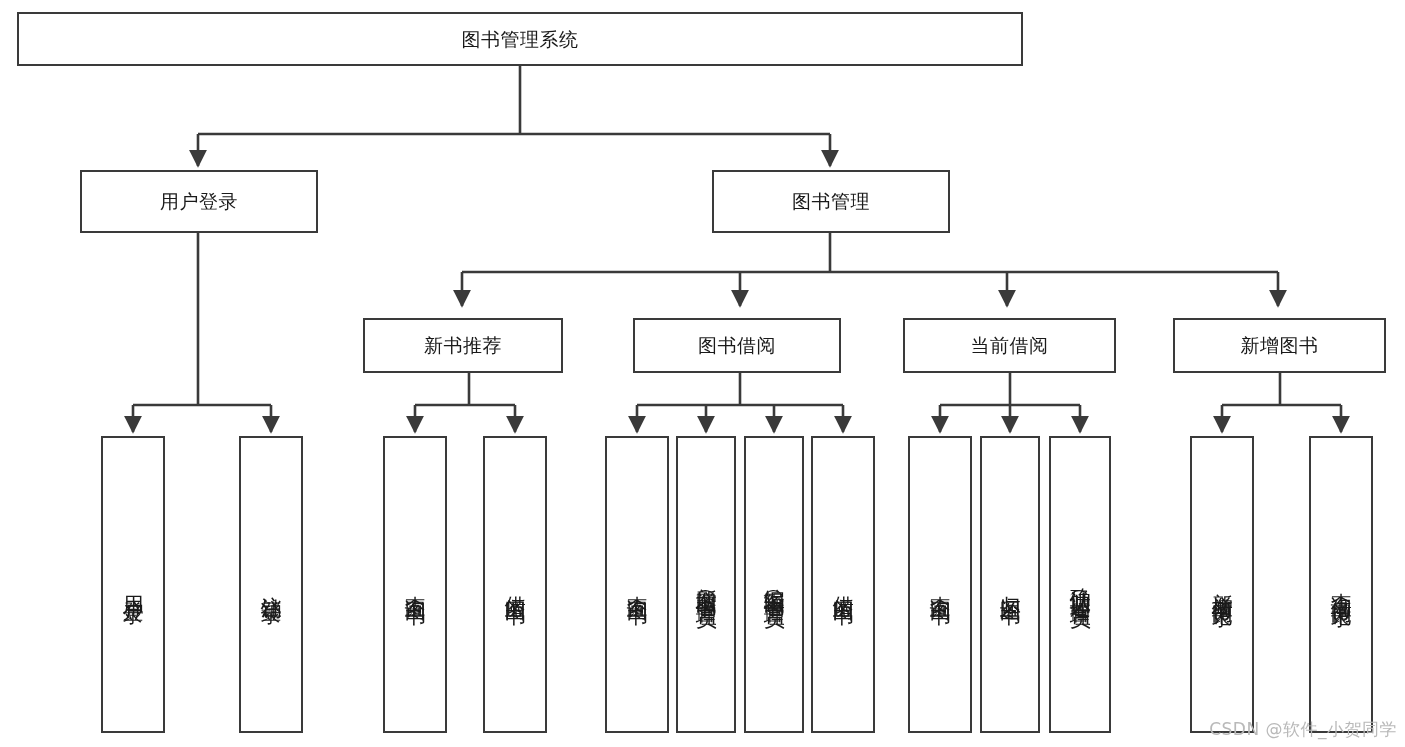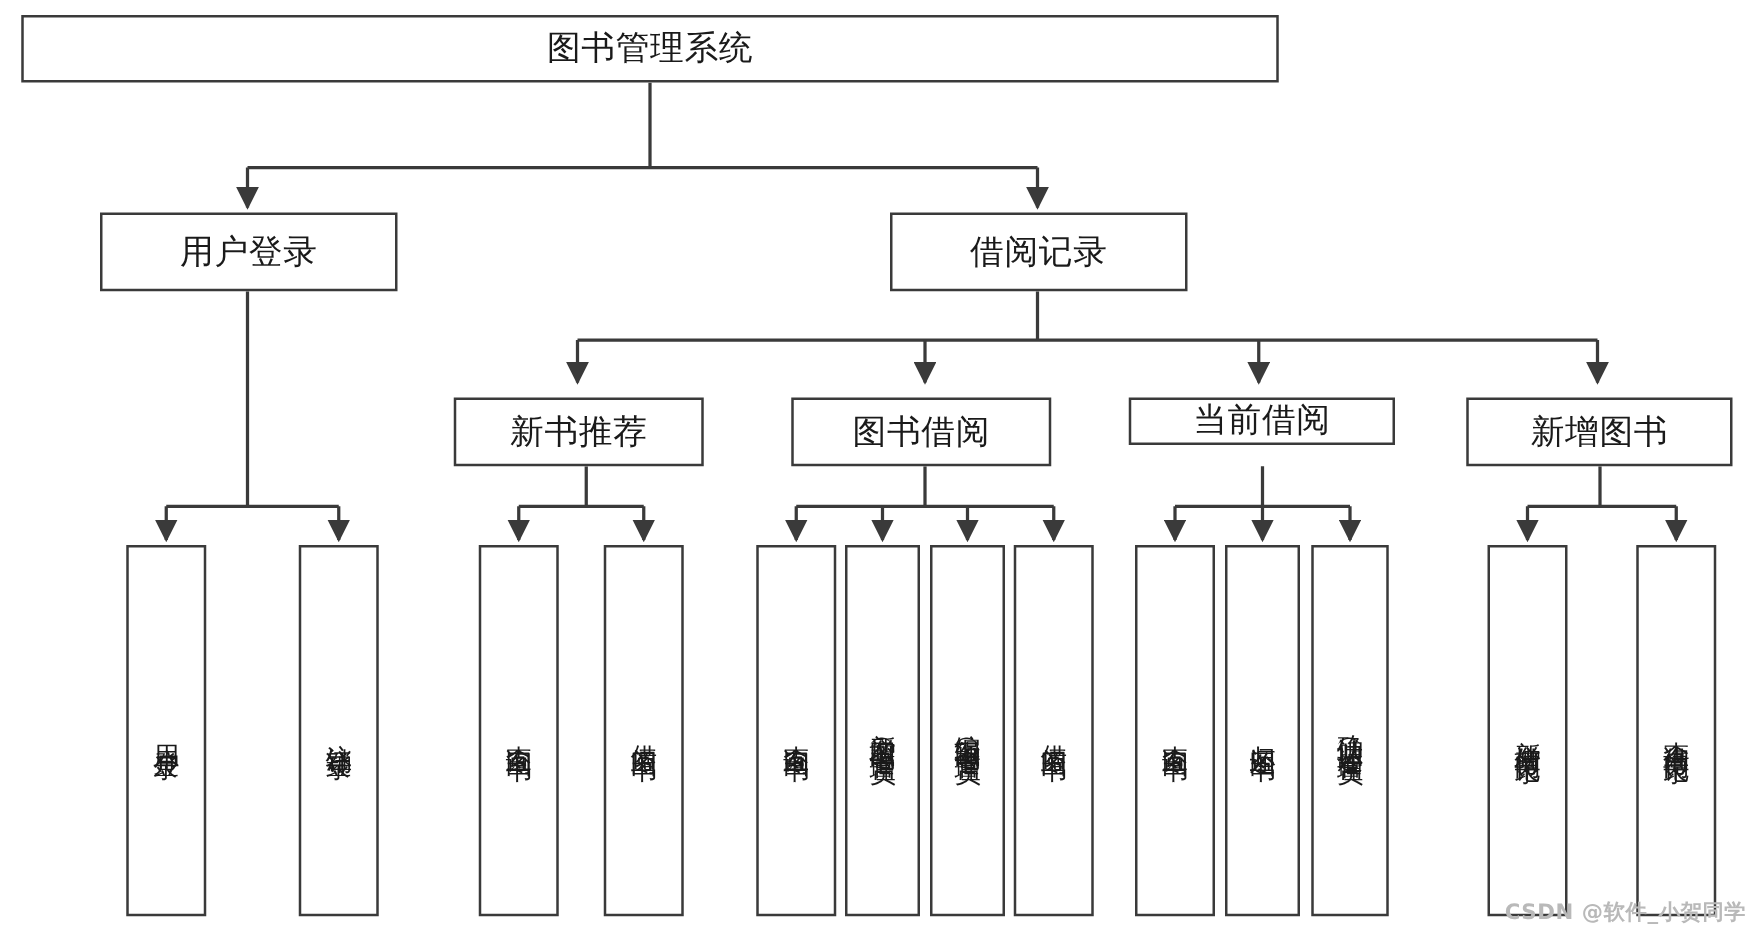--- a/index.html
+++ b/index.html
@@ -36,21 +36,21 @@
     color: #1a1a1a;
   }
   .node .label {
     display: block;
     text-align: center;
     line-height: 1.18;
     letter-spacing: 0.5px;
   }
   .node.horiz .label {
     writing-mode: horizontal-tb;
-    font-size: 27px;
+    font-size: 19px;
   }
   .node.vert {
     align-items: center;
     justify-content: center;
     padding: 6px 0;
   }
   .node.vert .label {
     writing-mode: vertical-rl;
     text-orientation: upright;
     font-size: 21px;
@@ -60,21 +60,20 @@
   }
   .watermark {
     position: absolute;
     right: 8px;
     bottom: 6px;
     font-size: 17px;
     color: #b9b9b9;
     letter-spacing: 0.5px;
     white-space: nowrap;
     z-index: 5;
-    font-weight: bold;
   }
 </style>
 </head>
 <body>
 
 <div id="canvas">
 
   <svg id="wires" viewBox="0 0 1405 747" xmlns="http://www.w3.org/2000/svg">
     <defs>
       <marker id="arrow" viewBox="0 0 10 10" refX="9" refY="5" markerWidth="7" markerHeight="7" orient="auto-start-reverse">
@@ -126,30 +125,30 @@
   </svg>
 
   <div class="node horiz" style="left:17px; top:12px; width:1006px; height:54px;">
     <span class="label">图书管理系统</span>
   </div>
 
   <div class="node horiz" style="left:80px; top:170px; width:238px; height:63px;">
     <span class="label">用户登录</span>
   </div>
   <div class="node horiz" style="left:712px; top:170px; width:238px; height:63px;">
-    <span class="label">借阅记录</span>
+    <span class="label">图书管理</span>
   </div>
 
   <div class="node horiz" style="left:363px; top:318px; width:200px; height:55px;">
     <span class="label">新书推荐</span>
   </div>
   <div class="node horiz" style="left:633px; top:318px; width:208px; height:55px;">
     <span class="label">图书借阅</span>
   </div>
-  <div class="node horiz" style="left:903px; top:318px; width:213px; height:38px;">
+  <div class="node horiz" style="left:903px; top:318px; width:213px; height:55px;">
     <span class="label">当前借阅</span>
   </div>
   <div class="node horiz" style="left:1173px; top:318px; width:213px; height:55px;">
     <span class="label">新增图书</span>
   </div>
 
   <div class="node vert" style="left:101px; top:436px; width:64px; height:297px;">
     <span class="label">用户登录</span>
   </div>
   <div class="node vert" style="left:239px; top:436px; width:64px; height:297px;">

